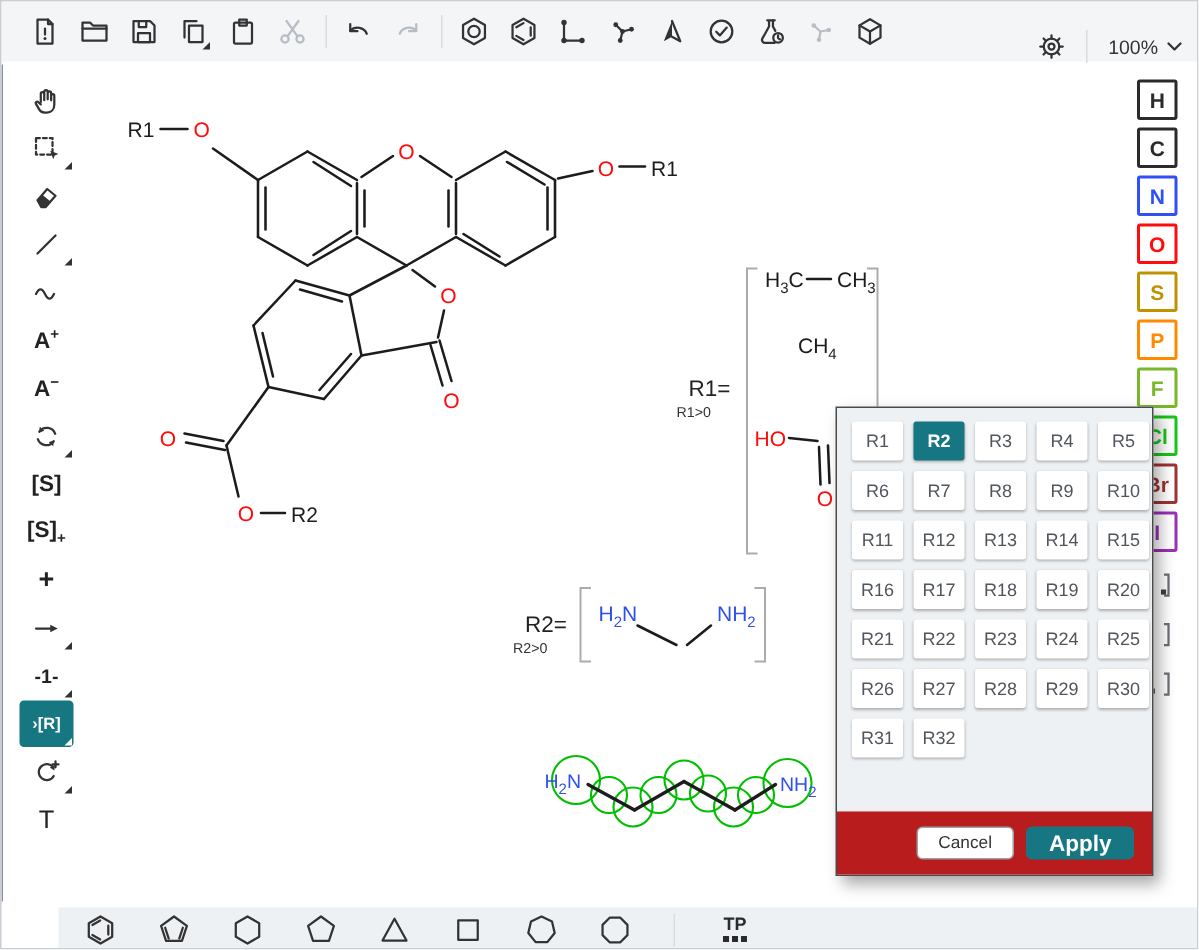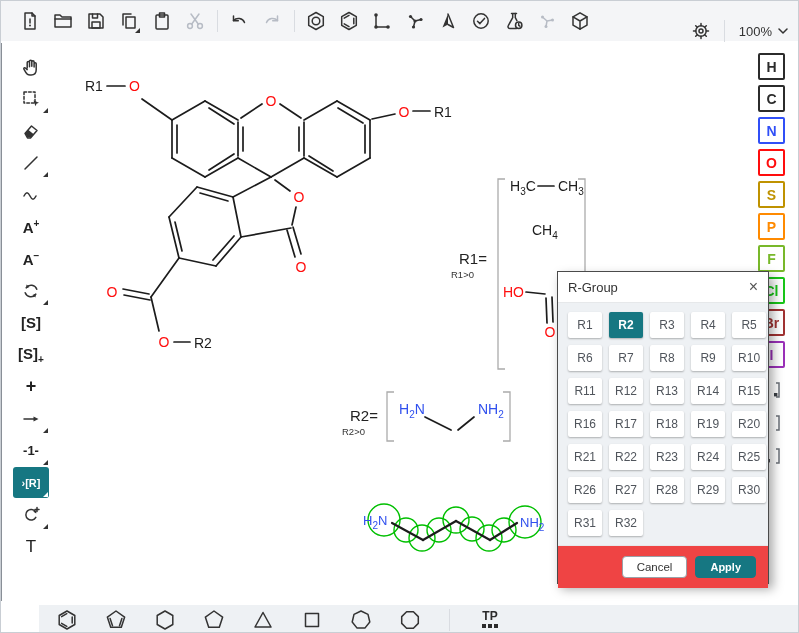--- a/index.html
+++ b/index.html
@@ -62,27 +62,27 @@
   .dlg-head{height:30px;flex:none;display:flex;align-items:center;padding:0 10px;
             font-size:13px;color:#333;border-bottom:1px solid #e6e8ea;background:#fff;}
   .dlg-close{margin-left:auto;font-size:16px;color:#555;background:none;border:none;
              cursor:pointer;line-height:1;padding:0;}
   .dlg-body{flex:1;background:#eef1f4;padding:9px 10px;display:grid;
             grid-template-columns:repeat(5,1fr);gap:7px;align-content:start;}
   .rgb{height:26px;background:#fff;border:none;border-radius:2px;cursor:pointer;
        box-shadow:0 1px 2px rgba(0,0,0,.28);font-size:12px;color:#50555c;
        font-family:"Liberation Sans",sans-serif;}
   .rgb.selected{background:#167782;color:#fff;font-weight:bold;}
-  .dlg-foot{height:42px;flex:none;background:#ef4444;border-top:1px solid #e6e8ea;
+  .dlg-foot{height:42px;flex:none;background:#b91c1c;border-top:1px solid #e6e8ea;
             display:flex;align-items:center;justify-content:flex-end;padding:0 12px;gap:8px;}
   .btn-cancel{height:22px;padding:0 14px;background:#fff;border:1px solid #9aa0a7;
               border-radius:4px;font-size:11.5px;color:#333;cursor:pointer;
               font-family:"Liberation Sans",sans-serif;}
   .btn-apply{height:22px;padding:0 14px;background:#167782;border:1px solid #167782;
-             border-radius:4px;font-size:11px;color:#fff;font-weight:bold;cursor:pointer;
+             border-radius:4px;font-size:15px;color:#fff;font-weight:bold;cursor:pointer;
              font-family:"Liberation Sans",sans-serif;}
   
   .bottombar{position:absolute;left:38px;right:0;top:604px;height:29px;background:#eef1f4;
              display:flex;align-items:center;padding-left:16px;z-index:2;box-sizing:border-box;gap:16px;}
   .tplbtn{width:24px;height:24px;margin-right:9px;display:flex;align-items:center;justify-content:center;
           background:none;border:none;padding:0;cursor:pointer;}
   .tpbtn{display:flex;flex-direction:column;align-items:center;background:none;border:none;
          padding:0;margin-left:8px;cursor:pointer;}
   .tp-label{font-size:12px;font-weight:bold;color:#2b2b2b;line-height:11px;}
   .tp-dots{display:flex;gap:2px;margin-top:2px;}
@@ -448,24 +448,20 @@
       <line class="bond-thick" x1="391" y1="522" x2="422" y2="539"></line>
       <line class="bond-thick" x1="422" y1="539" x2="455" y2="520"></line>
       <line class="bond-thick" x1="455" y1="520" x2="489" y2="539"></line>
       <line class="bond-thick" x1="489" y1="539" x2="516" y2="522"></line>
       <text class="atom atom-blue" x="362" y="524" style="font-size:13px"><tspan>H</tspan><tspan class="sub" dy="4">2</tspan><tspan dy="-4">N</tspan></text>
       <text class="atom atom-blue" x="519" y="526" style="font-size:13px"><tspan>NH</tspan><tspan class="sub" dy="4">2</tspan></text>
     </g>
   </svg>
 
   <div class="dialog">
-    <div class="dlg-head">
-      <span>R-Group</span>
-      <button class="dlg-close">×</button>
-    </div>
     <div class="dlg-body">
       <button class="rgb">R1</button>
       <button class="rgb selected">R2</button>
       <button class="rgb">R3</button>
       <button class="rgb">R4</button>
       <button class="rgb">R5</button>
       <button class="rgb">R6</button>
       <button class="rgb">R7</button>
       <button class="rgb">R8</button>
       <button class="rgb">R9</button>

